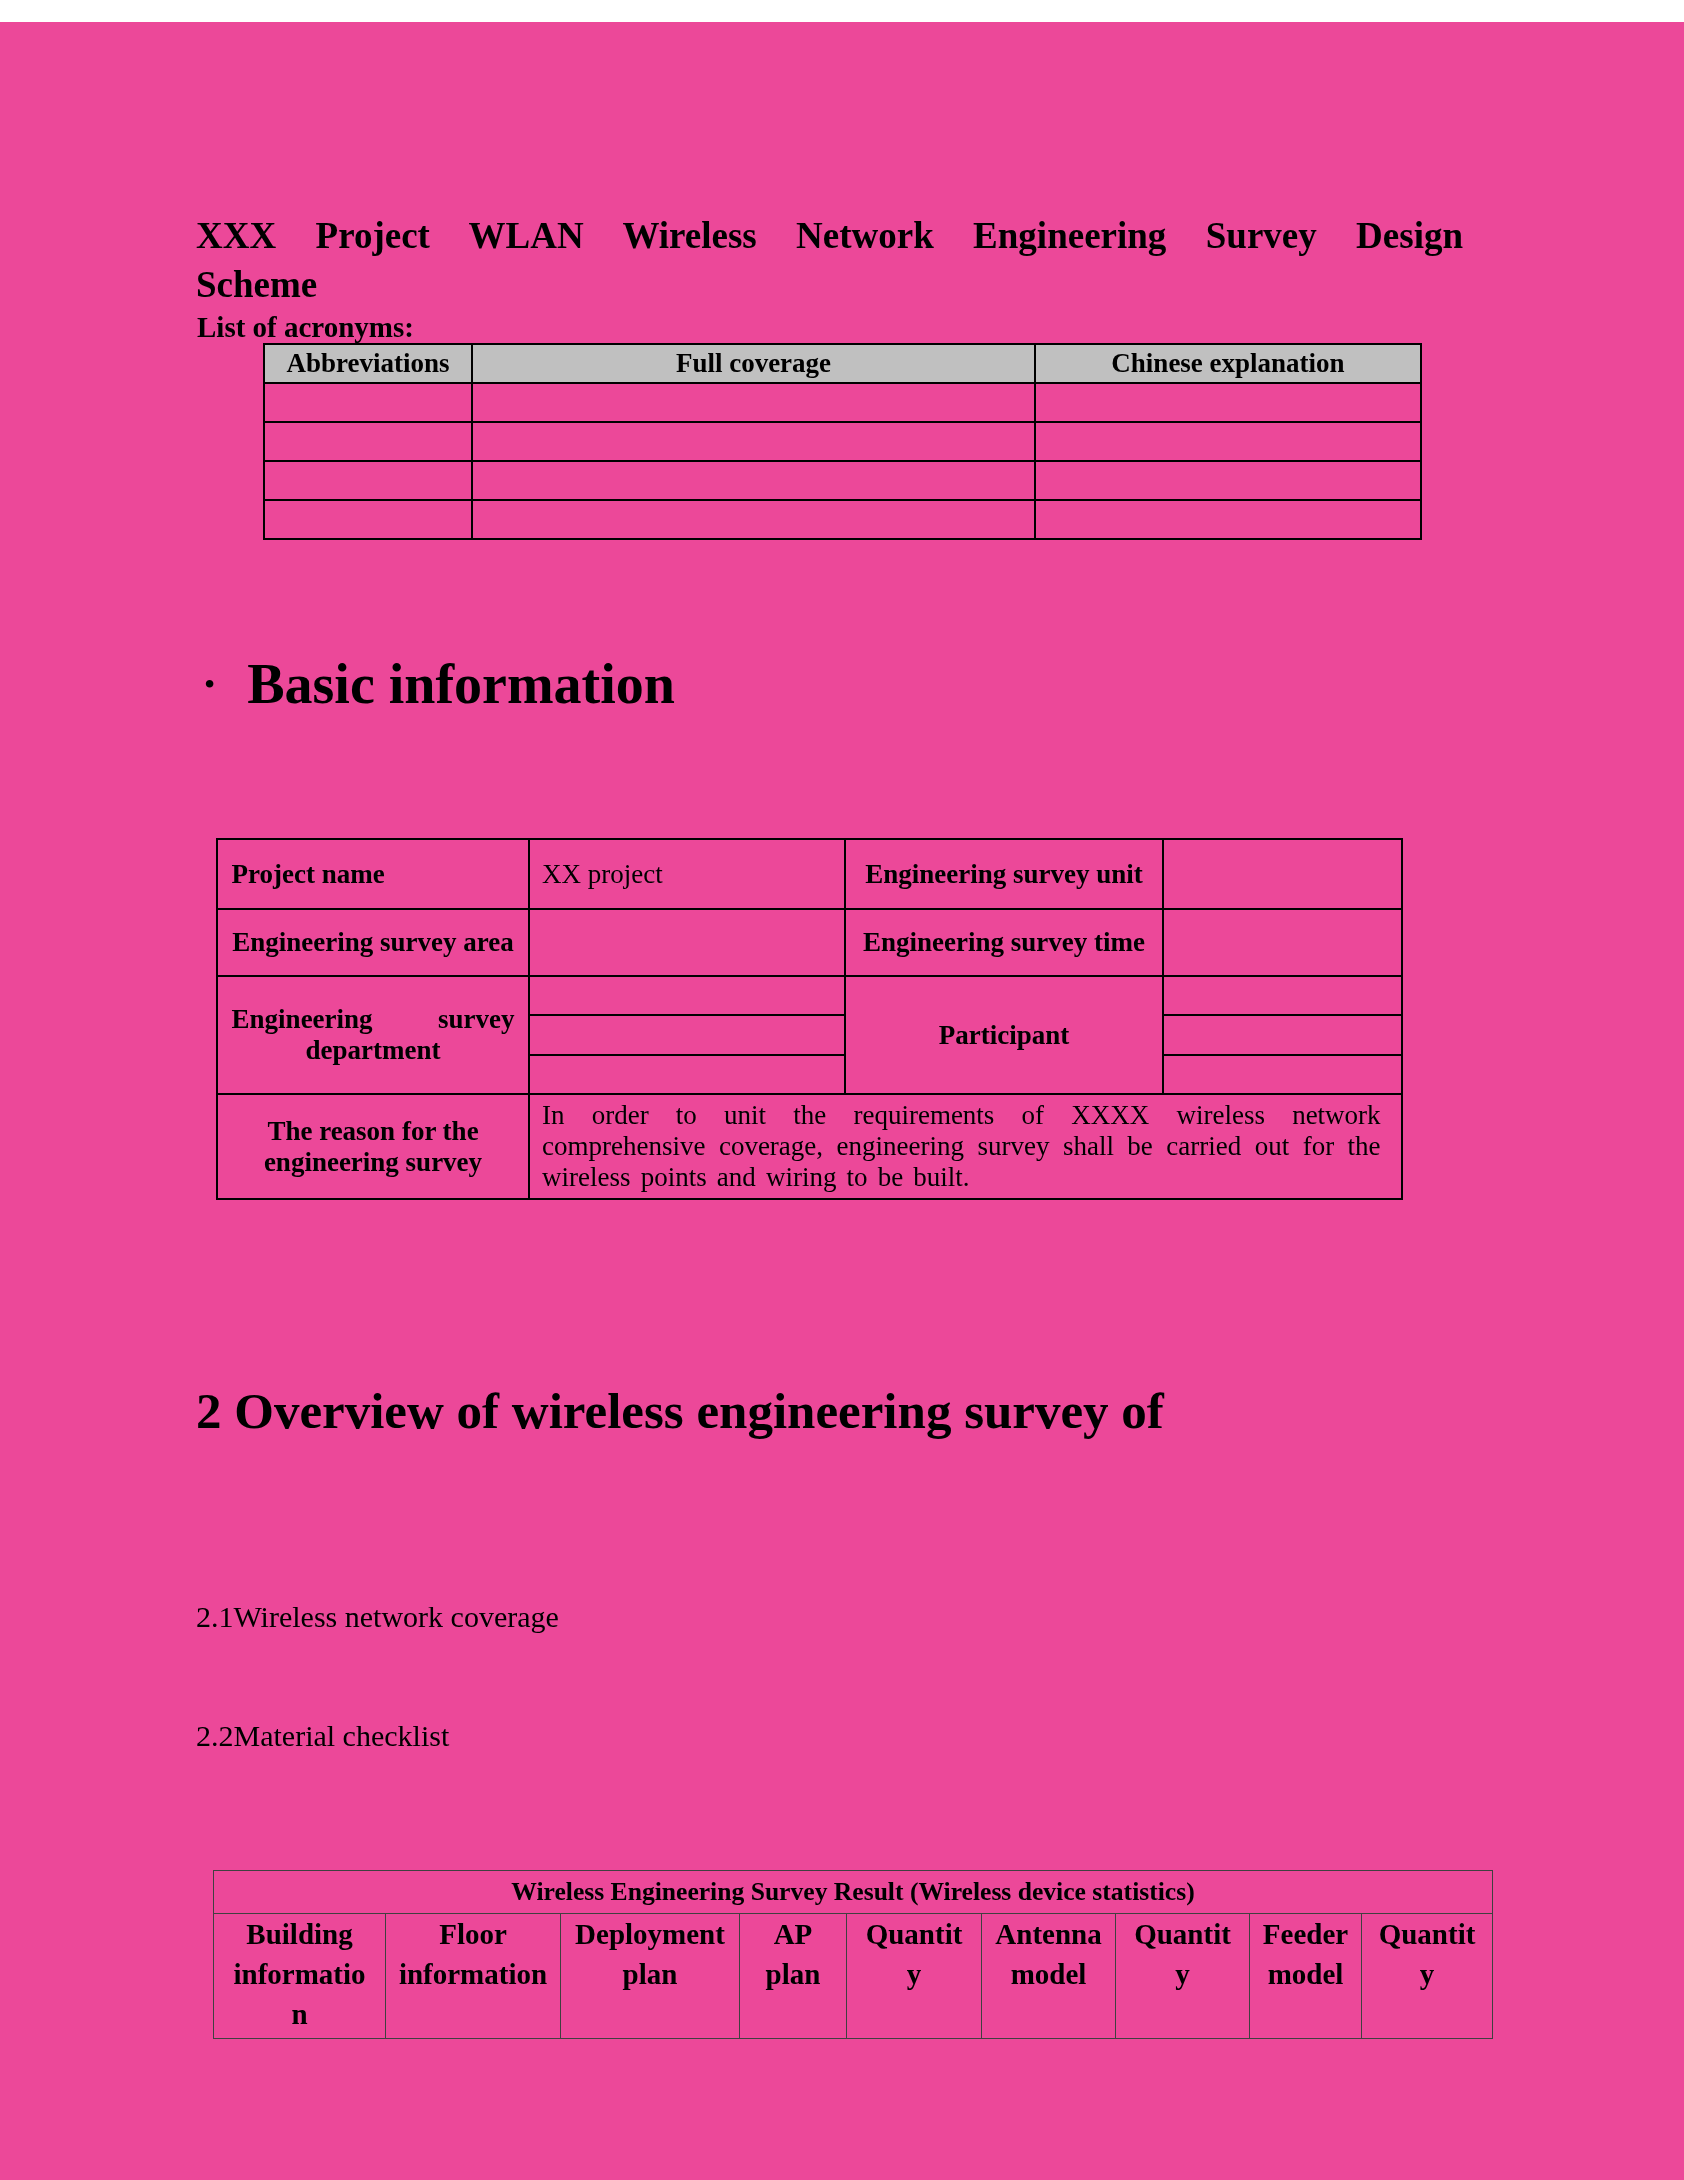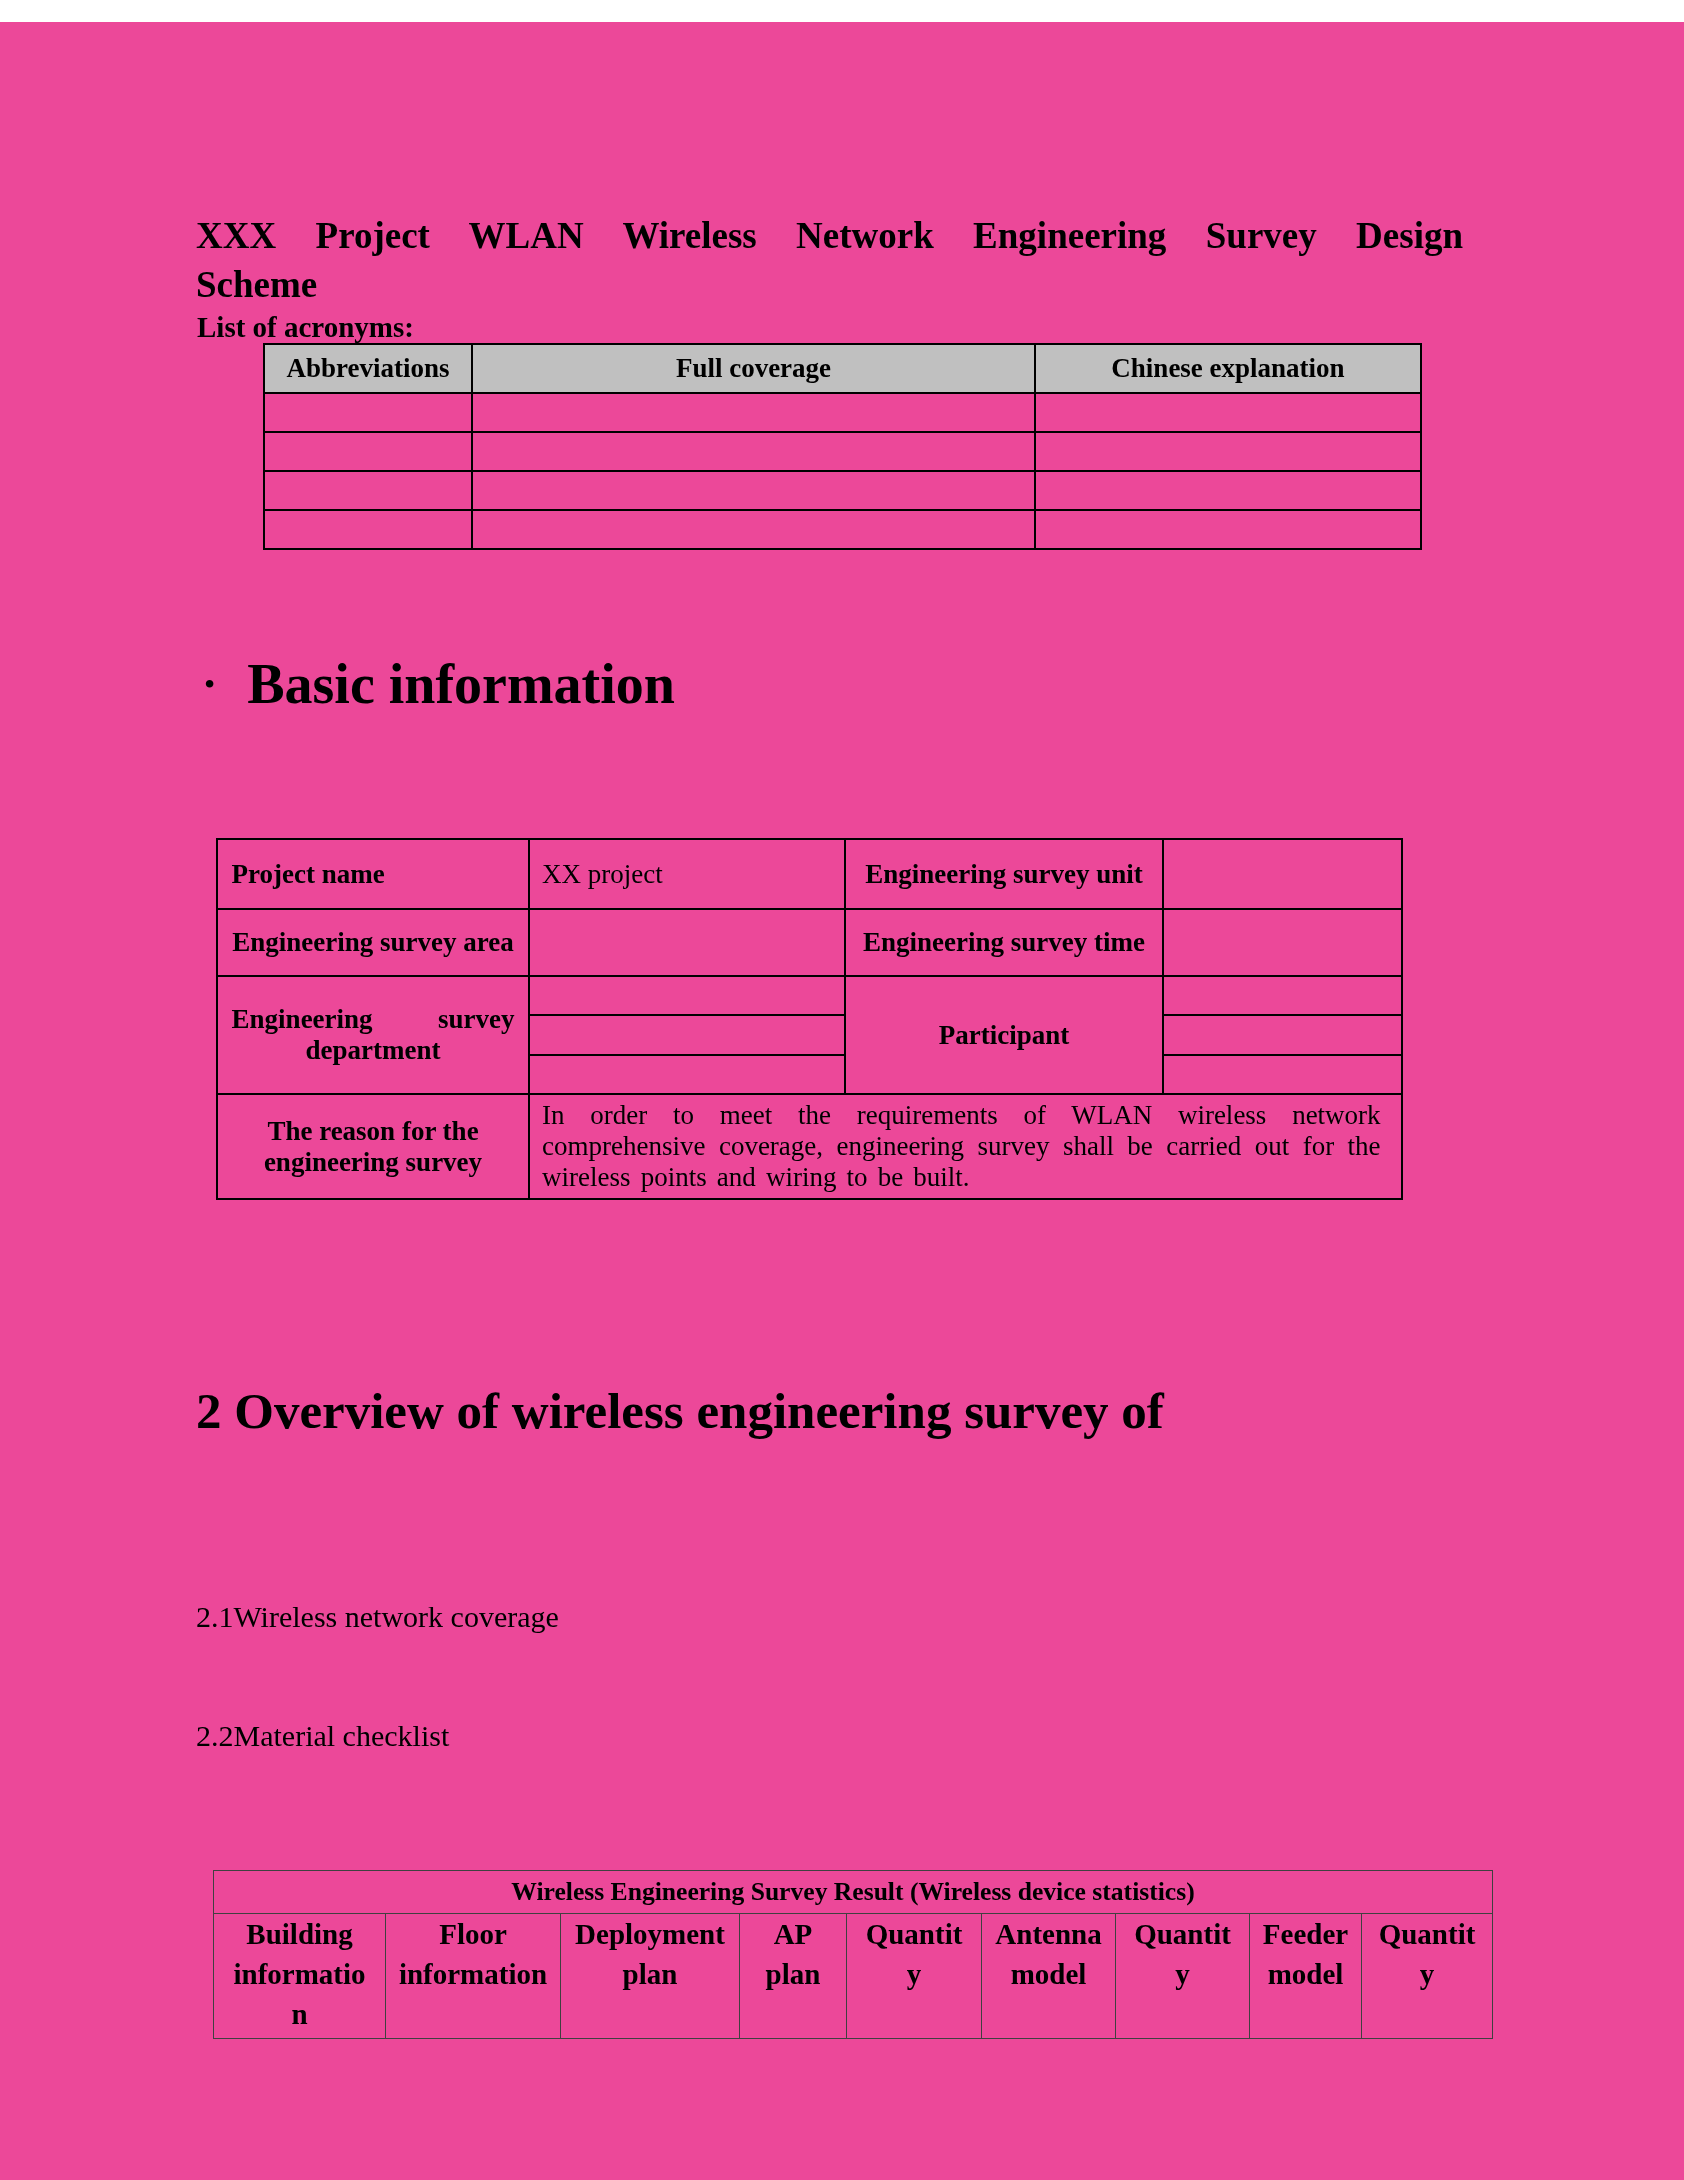--- a/index.html
+++ b/index.html
@@ -55,21 +55,21 @@
     width: 1157px;
   }
   .acronyms-table th,
   .acronyms-table td {
     border: 2.6px solid #000000;
   }
   .acronyms-table th {
     background: #c0c0c0;
     font-size: 27px;
     font-weight: bold;
-    height: 49px;
+    height: 39px;
     text-align: center;
     vertical-align: middle;
     padding: 0 3.4px;
   }
   .acronyms-table td { height: 39px; }
 
   
   .h1-row {
     position: absolute;
     left: 204px;
@@ -251,21 +251,21 @@
       <tr class="r3b">
         <td class="val"></td>
         <td class="val"></td>
       </tr>
       <tr class="r3c">
         <td class="val"></td>
         <td class="val"></td>
       </tr>
       <tr class="r4">
         <td class="lbl cen">The reason for the engineering survey</td>
-        <td class="reason" colspan="3">In order to meet the requirements of WLAN wireless network comprehensive coverage, engineering survey shall be carried out for the wireless points and wiring to be built.</td>
+        <td class="reason" colspan="3">In order to unit the requirements of XXXX wireless network comprehensive coverage, engineering survey shall be carried out for the wireless points and wiring to be built.</td>
       </tr>
     </tbody>
   </table>
 
   <div class="h2">2 Overview of wireless engineering survey of</div>
   <div class="h3 h3a">2.1Wireless network coverage</div>
   <div class="h3 h3b">2.2Material checklist</div>
 
   <table class="material-table">
     <colgroup>

